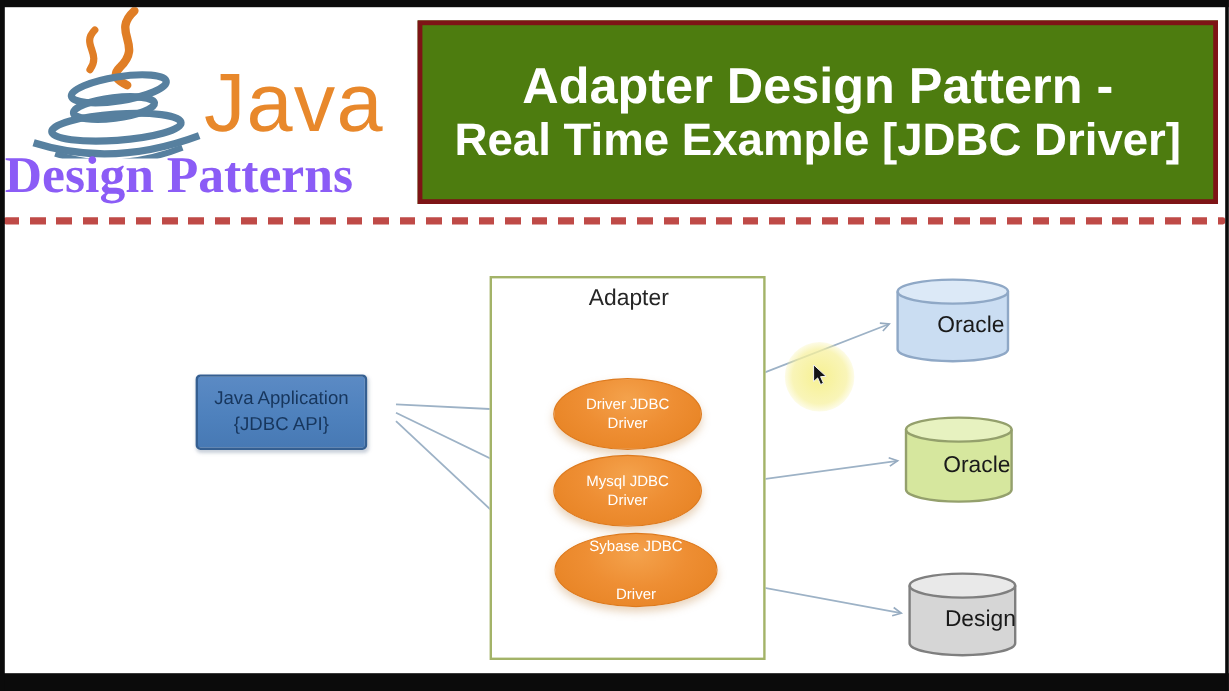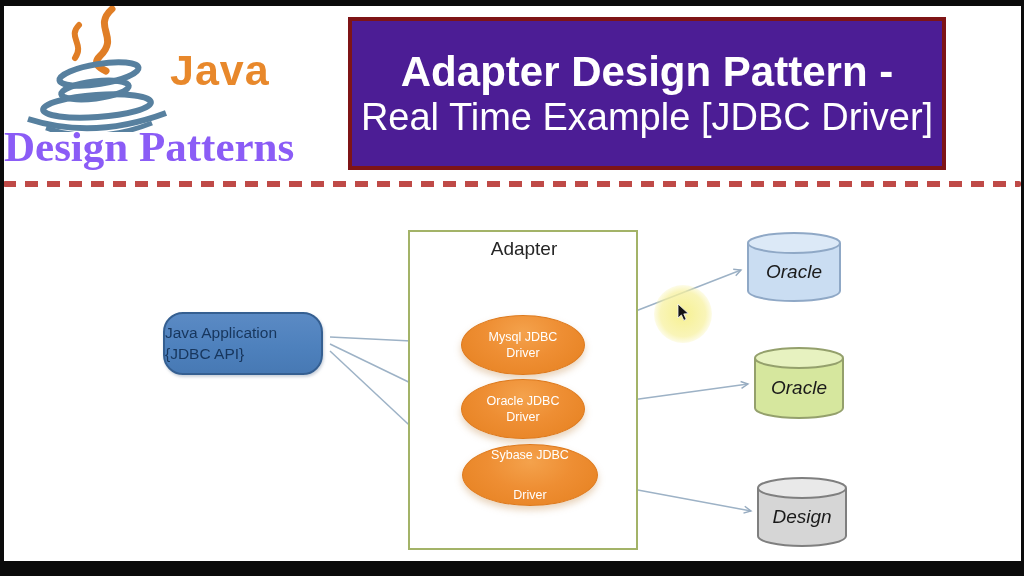--- a/index.html
+++ b/index.html
@@ -11,53 +11,53 @@
   
   .frame{background:#0b0b0b;z-index:10;}
   #frame-top{left:0;top:0;width:1024px;height:6px;}
   #frame-bottom{left:0;top:561px;width:1024px;height:15px;}
   #frame-left{left:0;top:0;width:4px;height:576px;}
   #frame-right{left:1021px;top:0;width:3px;height:576px;}
 
   
   #logo-art{left:16px;top:6px;width:154px;height:126px;z-index:2;}
   #logo-title{
-    left:170px;top:46px;font-size:43px;font-weight:bold;color:#e8882b;
+    left:170px;top:46px;font-size:69px;font-weight:normal;color:#e8882b;
     letter-spacing:1px;z-index:2;
   }
   #logo-subtitle{
     left:4px;top:122px;width:340px;font-size:43px;font-weight:bold;
     font-family:"Liberation Serif",serif;color:#8b5cf6;z-index:2;white-space:nowrap;
   }
 
   
   #title-banner{
-    left:348px;top:17px;width:598px;height:153px;box-sizing:border-box;
-    background:#4c1d95;border:4px solid #7e1416;z-index:2;
+    left:348px;top:17px;width:667px;height:153px;box-sizing:border-box;
+    background:#4d7c0f;border:4px solid #7e1416;z-index:2;
     display:flex;flex-direction:column;align-items:center;justify-content:center;
     gap:5px;color:#ffffff;text-align:center;
   }
   #banner-line1{font-size:42px;font-weight:bold;line-height:1;}
-  #banner-line2{font-size:38px;font-weight:normal;line-height:1;}
+  #banner-line2{font-size:38px;font-weight:bold;line-height:1;}
 
   
   #dashed-divider{
     left:3px;top:181px;width:1018px;height:6px;z-index:2;
     background:repeating-linear-gradient(90deg,#bf4a47 0 13px,rgba(0,0,0,0) 13px 22px);
     border-radius:2px;
   }
 
   
   #connector-lines{left:0;top:0;width:1024px;height:576px;z-index:1;pointer-events:none;}
 
   #client-box{
-    left:163px;top:312px;width:160px;height:63px;box-sizing:border-box;
+    left:163px;top:312px;width:143px;height:63px;box-sizing:border-box;
     background:linear-gradient(180deg,#5b8ac4 0%,#4e81bd 55%,#4779b4 100%);
-    border:2px solid #355f91;border-radius:20px;z-index:2;
-    display:flex;flex-direction:column;align-items:flex-start;justify-content:center;
+    border:2px solid #355f91;border-radius:4px;z-index:2;
+    display:flex;flex-direction:column;align-items:center;justify-content:center;
     color:#17365d;font-size:15.5px;line-height:1.35;text-align:center;
     box-shadow:1px 2px 3px rgba(100,120,150,.35);
   }
 
   #adapter-box{
     left:408px;top:230px;width:230px;height:320px;box-sizing:border-box;
     background:#ffffff;border:2px solid #a3b368;z-index:1;
   }
   #adapter-label{
     left:408px;top:238px;width:232px;text-align:center;z-index:2;
@@ -73,24 +73,24 @@
     color:#ffffff;font-size:12.5px;line-height:1.3;text-align:center;
     box-shadow:0 4px 7px rgba(190,130,60,.35);
   }
   #driver-oracle{left:461px;top:315px;width:124px;height:60px;}
   #driver-mysql{left:461px;top:379px;width:124px;height:60px;}
   #driver-sybase{left:462px;top:444px;width:136px;height:62px;gap:24px;}
 
   .db{z-index:2;}
   .db svg{position:absolute;left:0;top:0;}
   .db-label{
-    position:absolute;left:0;top:0;width:100%;height:100%;
+    position:absolute;left:15px;top:0;width:100%;height:100%;
     display:flex;align-items:center;justify-content:center;
     padding-top:10px;box-sizing:border-box;
-    font-size:19px;color:#1a1a1a;font-style:italic;
+    font-size:19px;color:#1a1a1a;
   }
   #db-oracle{left:746px;top:231px;width:96px;height:72px;}
   #db-mysql{left:753px;top:346px;width:92px;height:74px;}
   #db-sybase{left:756px;top:476px;width:92px;height:72px;}
 
   
   #cursor-highlight{
     left:654px;top:285px;width:58px;height:58px;border-radius:50%;z-index:3;
     background:radial-gradient(circle,rgba(246,240,140,.95) 0%,rgba(247,241,160,.75) 55%,rgba(255,255,255,0) 78%);
   }
@@ -140,25 +140,25 @@
 
 <div id="client-box" class="abs">
   <span>Java Application</span>
   <span>{JDBC API}</span>
 </div>
 
 <div id="adapter-box" class="abs"></div>
 <div id="adapter-label" class="abs">Adapter</div>
 
 <div id="driver-oracle" class="abs driver-ellipse">
-  <span>Mysql JDBC</span>
+  <span>Driver JDBC</span>
   <span>Driver</span>
 </div>
 <div id="driver-mysql" class="abs driver-ellipse">
-  <span>Oracle JDBC</span>
+  <span>Mysql JDBC</span>
   <span>Driver</span>
 </div>
 <div id="driver-sybase" class="abs driver-ellipse">
   <span>Sybase JDBC</span>
   <span>Driver</span>
 </div>
 
 <div id="db-oracle" class="abs db">
   <svg width="96" height="72" viewBox="0 0 96 72">
     <path d="M2 12 L2 60 A46 10 0 0 0 94 60 L94 12" fill="#caddf2" stroke="#8fa8c6" stroke-width="2"></path>

